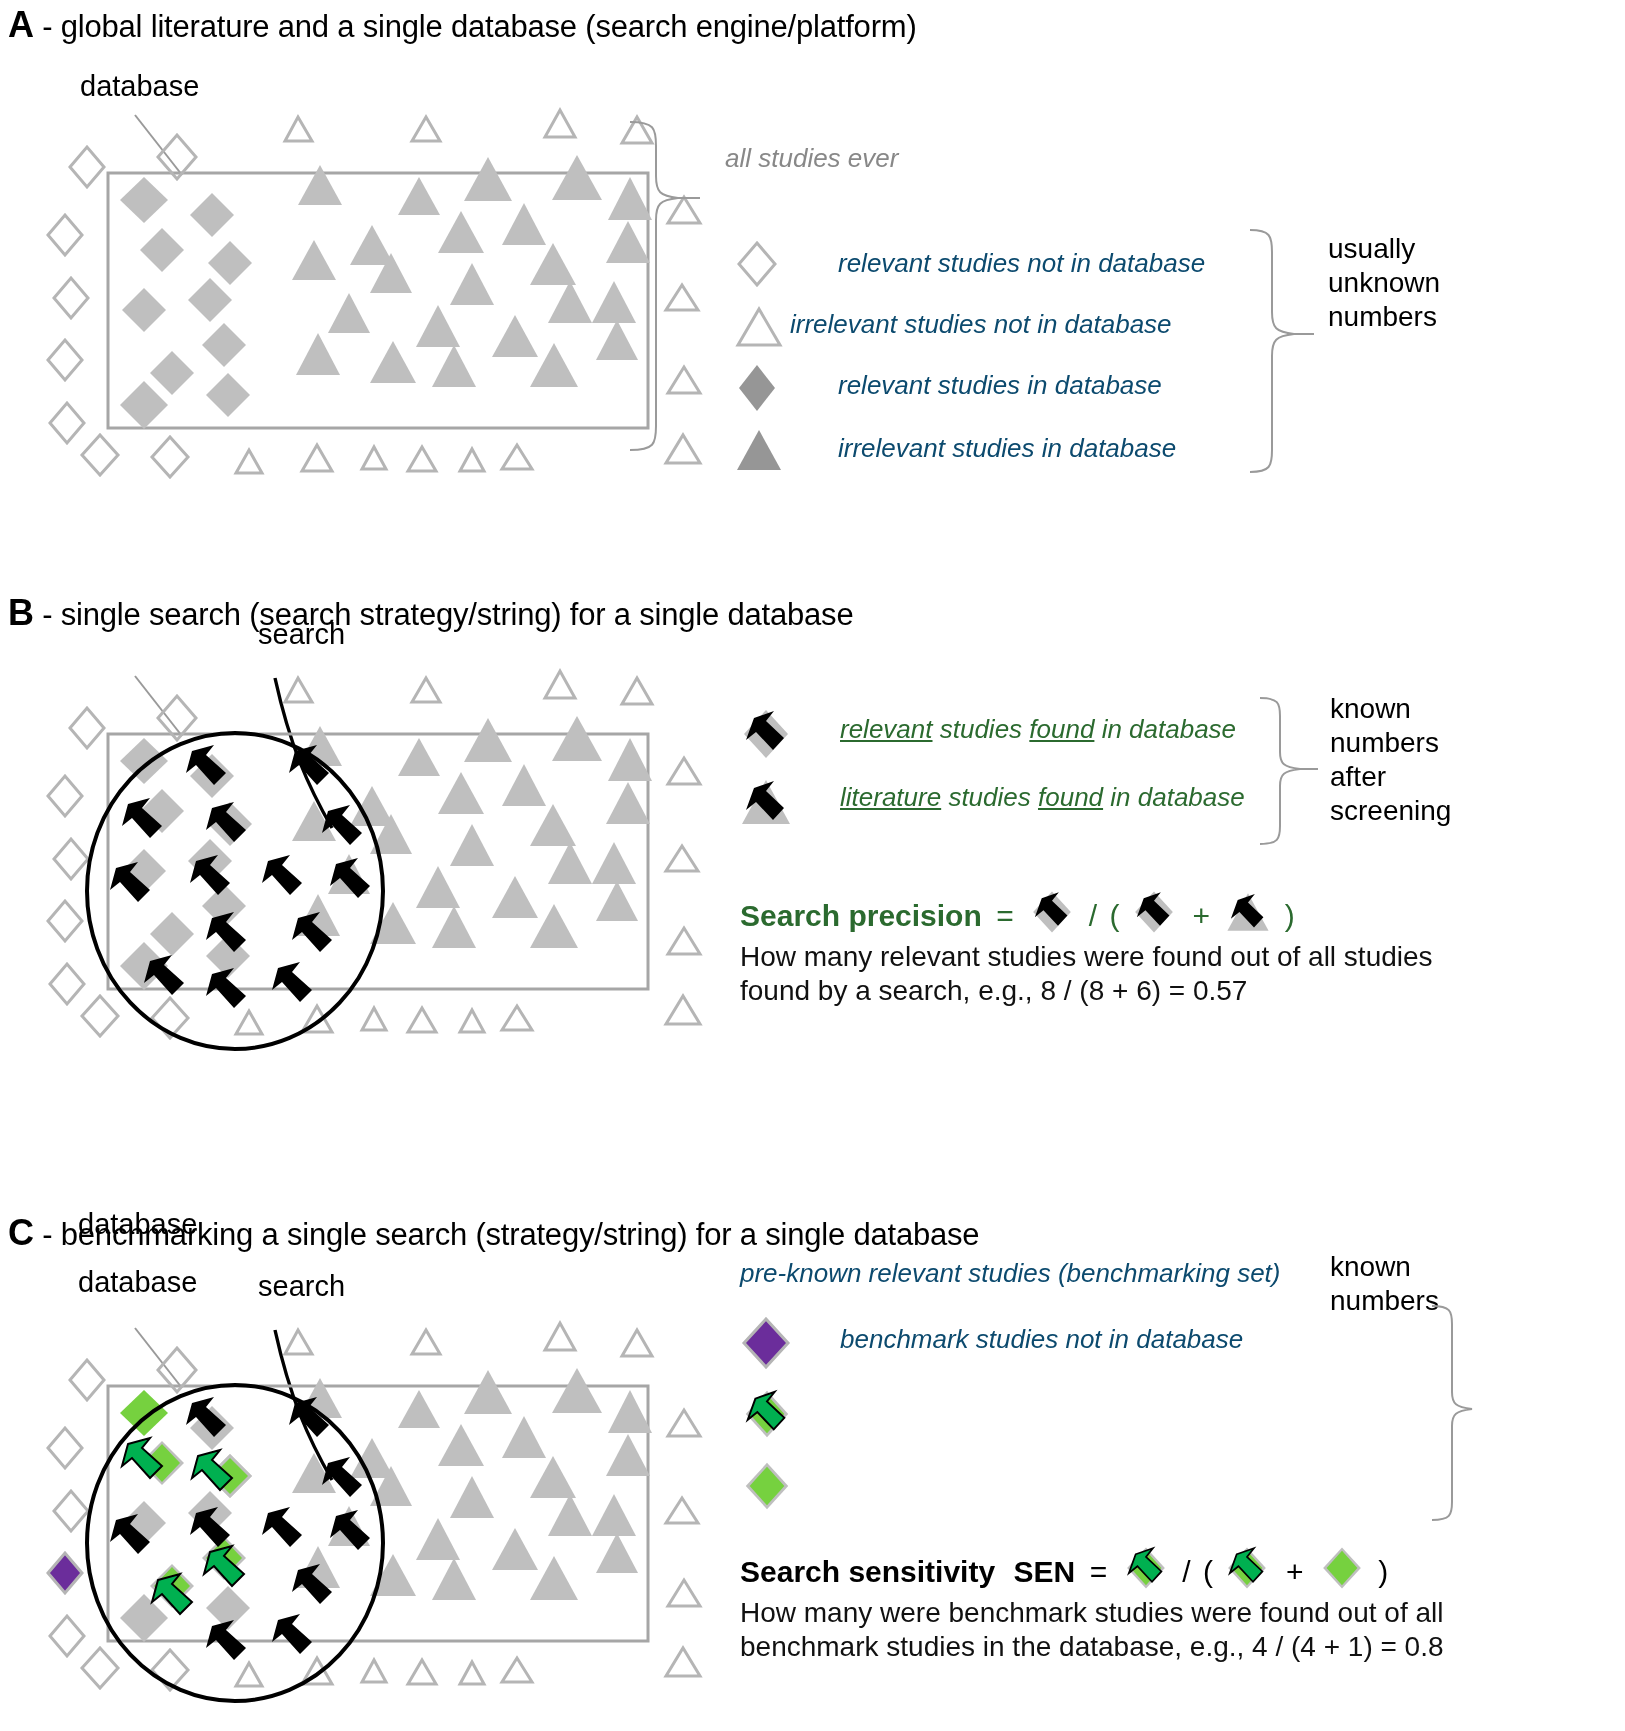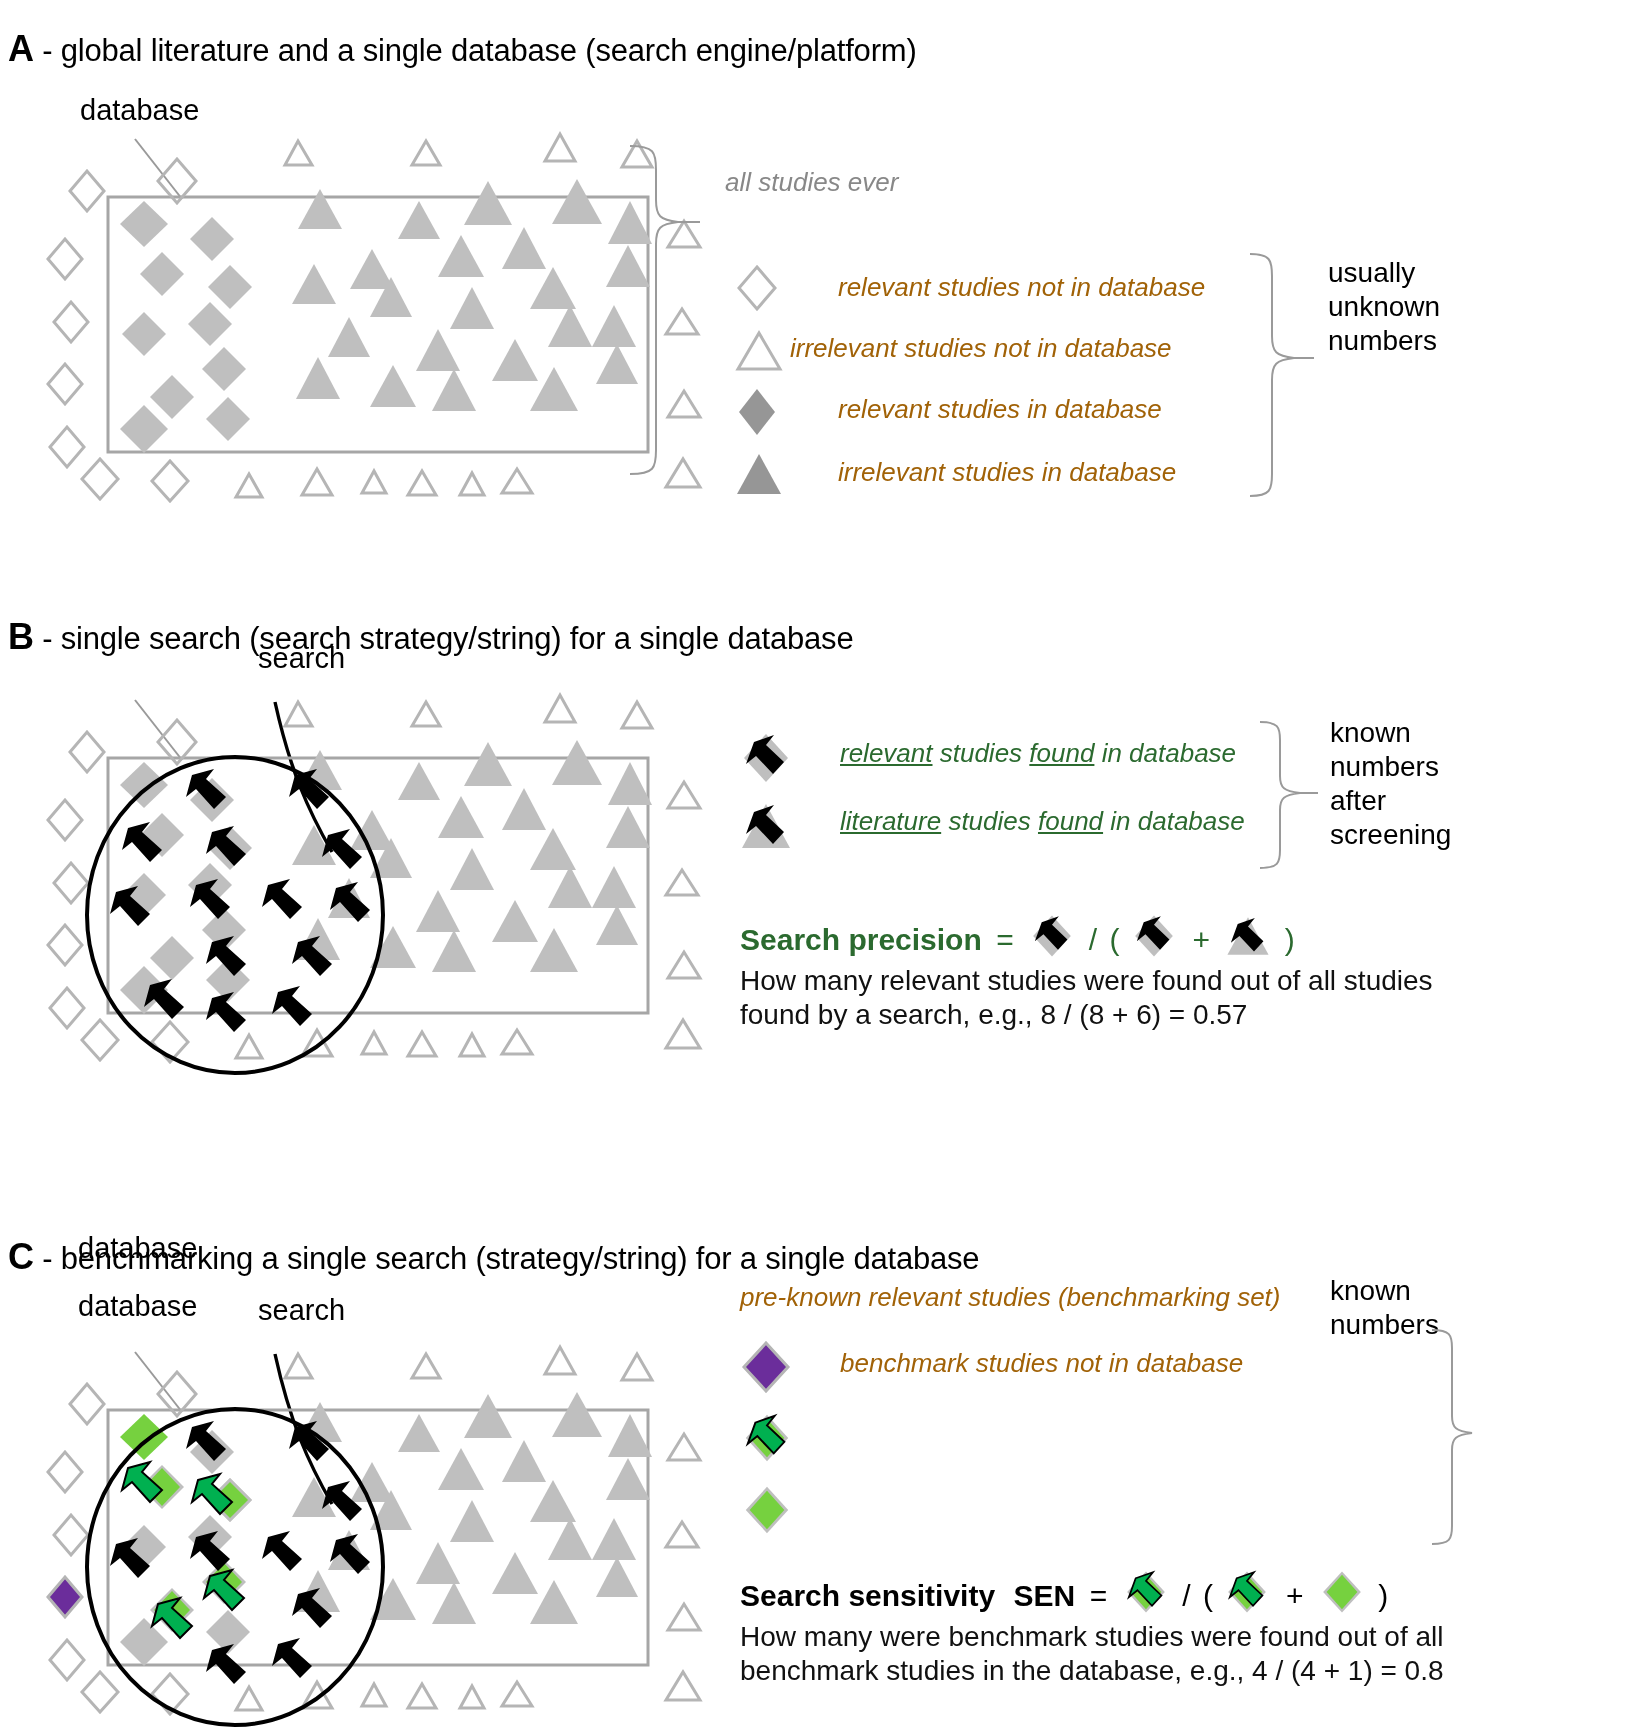--- a/index.html
+++ b/index.html
@@ -1,30 +1,30 @@
 <!DOCTYPE html>
 <html><head>
 <meta charset="utf-8">
 <style>
   html,body{margin:0;padding:0;background:#fff;}
   body{
     width:1625px;height:1731px;position:relative;overflow:hidden;
     font-family:"Liberation Sans","DejaVu Sans",sans-serif;
     color:#000;
   }
-  .panel{position:absolute;left:0;width:1625px;margin-top:24px;}
+  .panel{position:absolute;left:0;width:1625px;}
   .panel-heading{
     position:absolute;font-size:31px;font-weight:400;color:#000;
     white-space:nowrap;letter-spacing:-0.2px;
   }
   .panel-heading .pl{font-weight:700;font-size:36px;}
   .diagram{position:absolute;}
   .legend-text{
     position:absolute;font-style:italic;font-size:26px;white-space:nowrap;
-    color:#a16207;
+    color:#0c4a6e;
   }
   .legend-text.grey{color:#888;}
   .legend-text.green{color:#2b6a2f;}
   .legend-text.red{color:#e8201f;}
   .brace-label{
     position:absolute;font-size:28px;line-height:1.22;color:#000;
     white-space:pre-line;font-weight:400;
   }
   .formula{position:absolute;white-space:nowrap;text-align:right;}
   .formula .lbl{font-size:30px;font-weight:700;}

